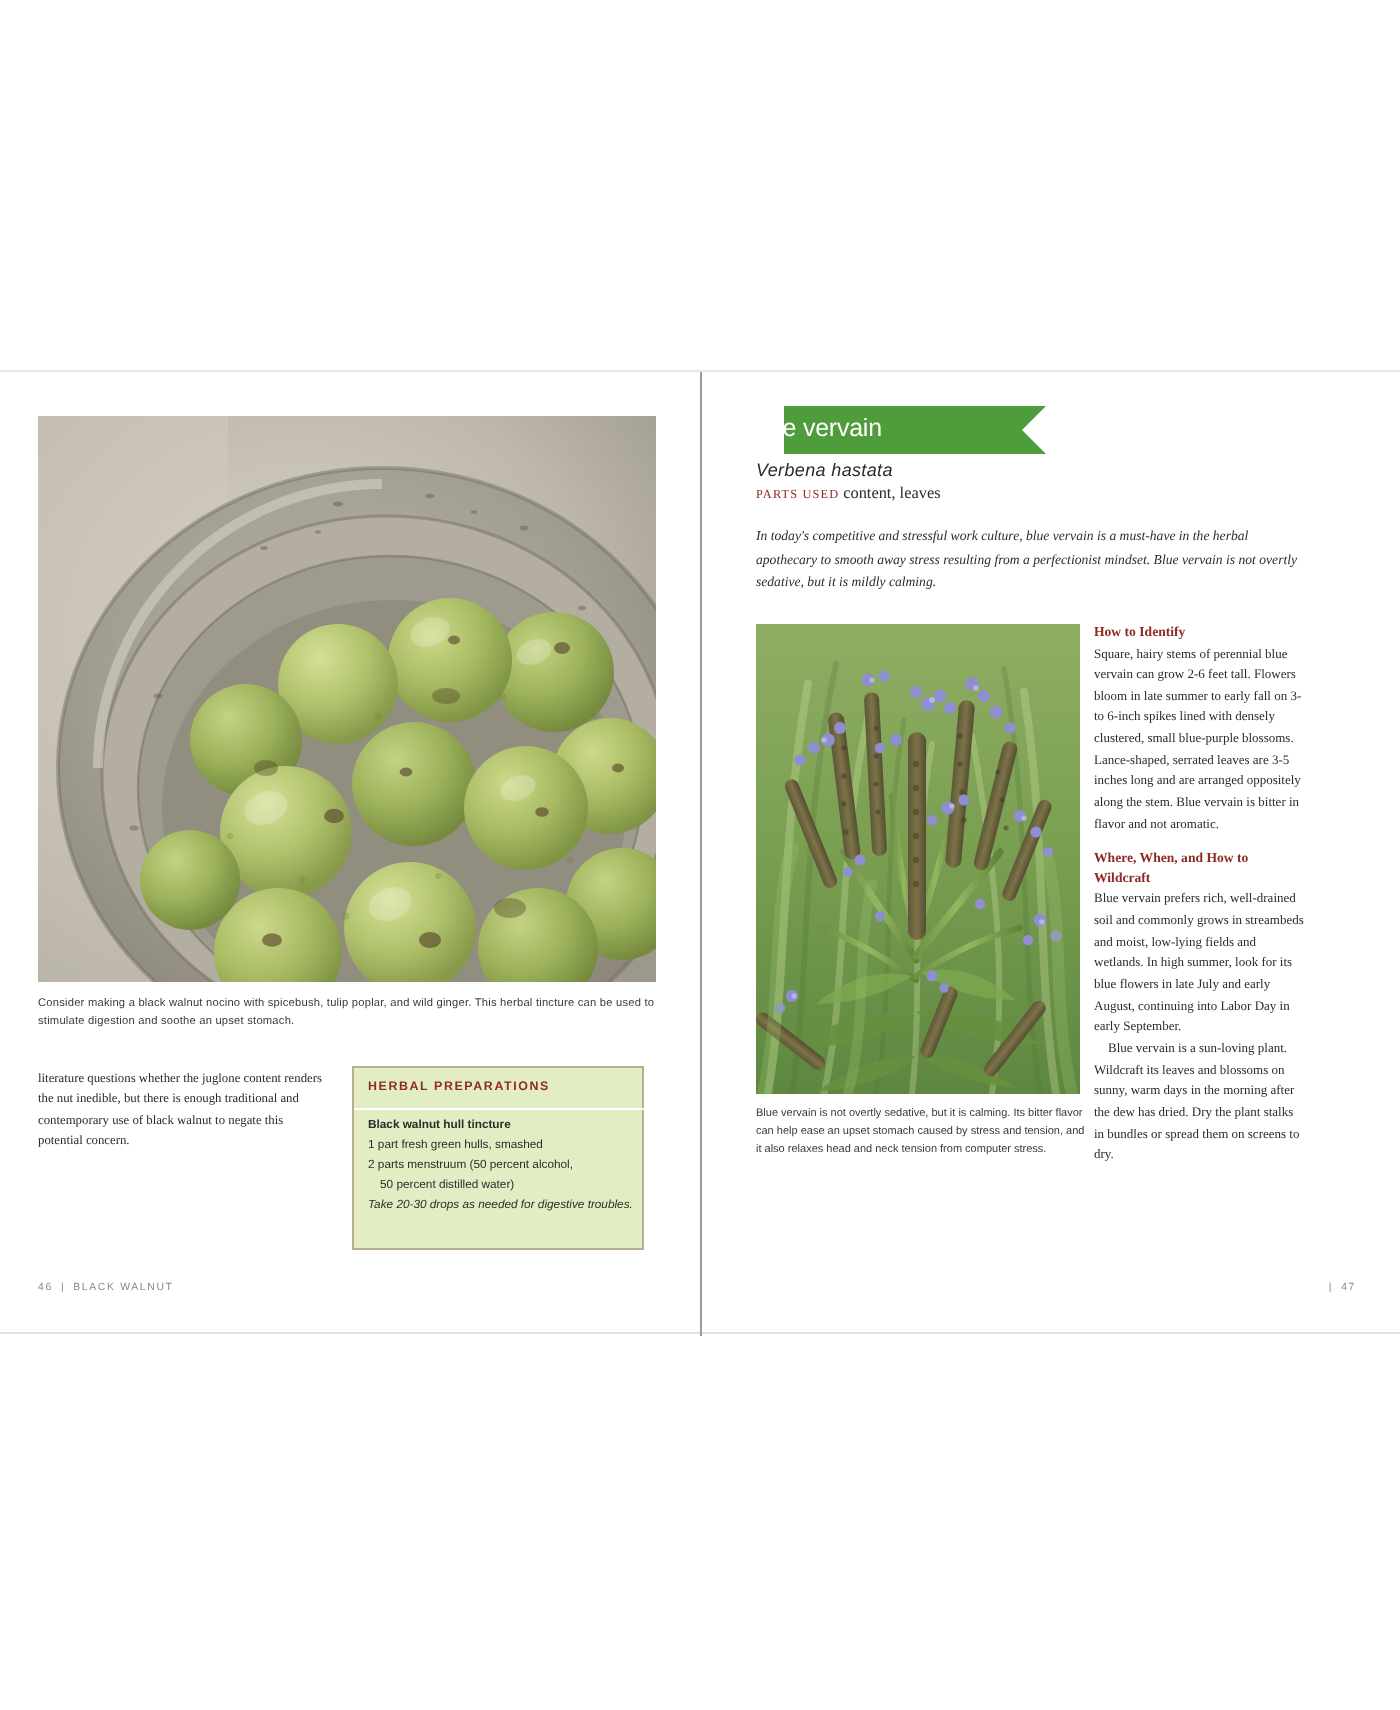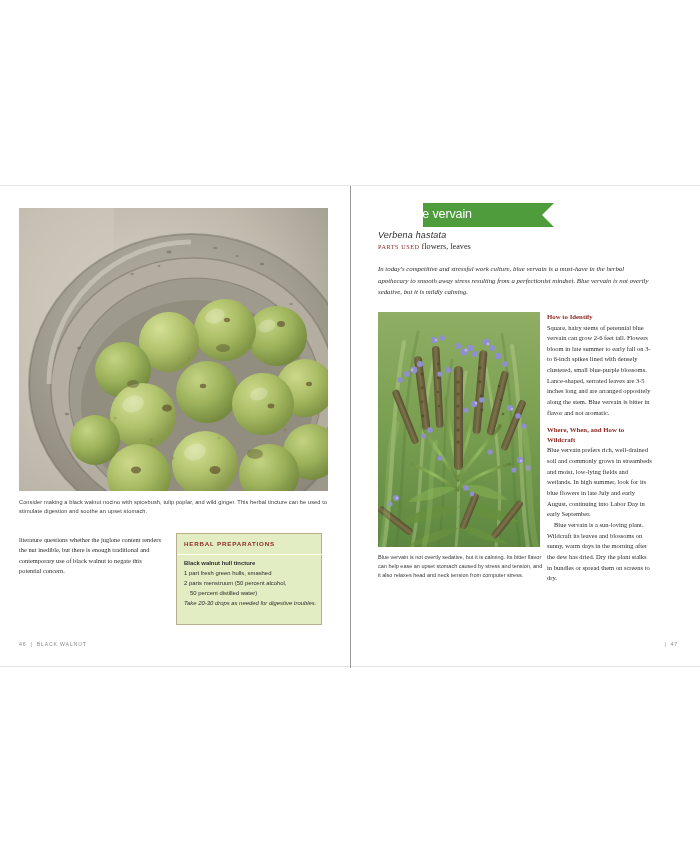--- a/index.html
+++ b/index.html
@@ -137,21 +137,21 @@
     font-size: 5.2px;
     letter-spacing: 0.16em;
     color: #8a8a8a;
   }
   .folio-left .sep { padding: 0 4px; }
 
   
 
   .banner {
     position: absolute;
-    left: 44px;
+    left: 13px;
     top: 17px;
     width: 131px;
     height: 24px;
     padding-left: 28px;
   }
   .banner svg { display: block; }
   .banner-label {
     position: absolute;
     left: 11px;
     top: 4px;
@@ -410,21 +410,21 @@
       <div class="banner">
         <svg width="131" height="24" viewBox="0 0 131 24" aria-hidden="true">
           <path d="M0 0 H131 L119 12 L131 24 H0 Z" fill="#4f9c3c"></path>
         </svg>
         <div class="banner-label">blue vervain</div>
       </div>
 
       <div class="latin-name">Verbena hastata</div>
 
       <div class="parts-used">
-        <span class="pu-label">PARTS USED</span><span>flowers, leaves</span>
+        <span class="pu-label">PARTS USED</span><span>content, leaves</span>
       </div>
 
       <div class="intro">In today's competitive and stressful work culture, blue vervain is a must-have in the herbal apothecary to smooth away stress resulting from a perfectionist mindset. Blue vervain is not overtly sedative, but it is mildly calming.</div>
 
       <div class="vervain-photo">
         <svg viewBox="0 0 162 235" preserveAspectRatio="none" aria-hidden="true">
           <defs>
             <linearGradient id="fg" x1="0" y1="0" x2="0" y2="1">
               <stop offset="0%" stop-color="#8fae63"></stop>
               <stop offset="45%" stop-color="#7ba052"></stop>

